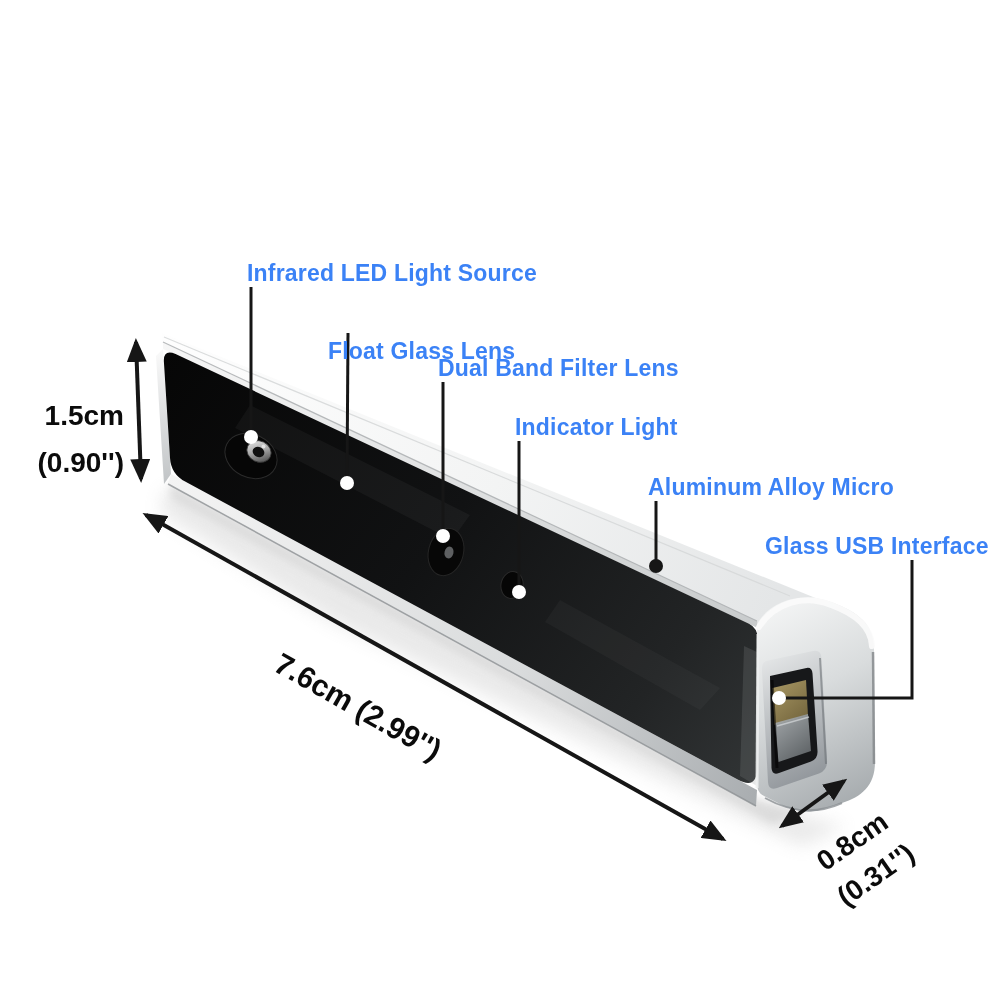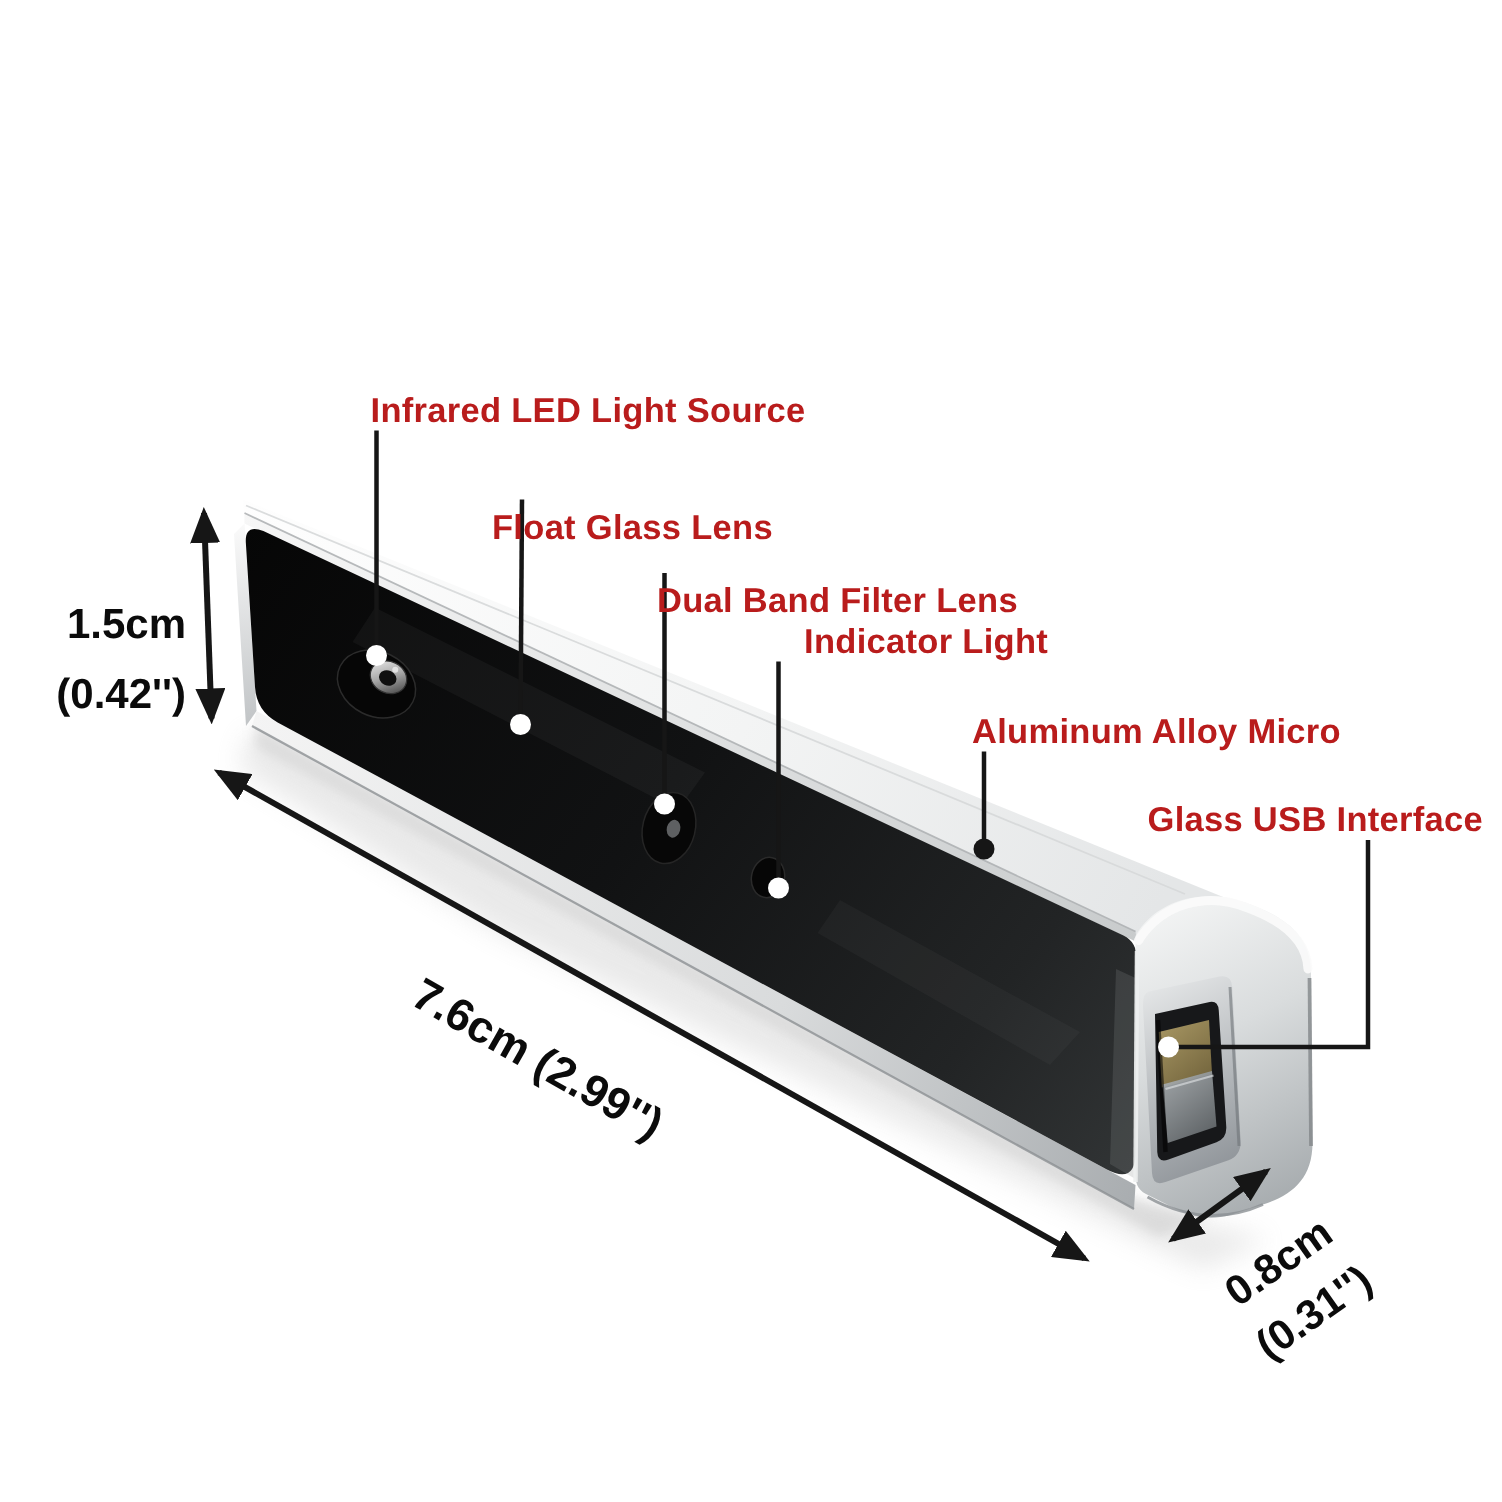--- a/index.html
+++ b/index.html
@@ -3,33 +3,33 @@
 <meta charset="utf-8">
 <style>
   html,body{margin:0;padding:0;background:#ffffff;}
   #canvas{
     position:relative;width:1001px;height:1001px;overflow:hidden;
     background:#ffffff;
     font-family:"Liberation Sans", sans-serif;
   }
   #canvas svg{position:absolute;left:0;top:0;}
   .callout{
-    position:absolute;font-weight:700;font-size:23px;color:#b91c1c;
+    position:absolute;font-weight:700;font-size:23px;color:#3b82f6;
     white-space:nowrap;letter-spacing:.2px;line-height:27px;
   }
   .dim{
     position:absolute;font-weight:700;color:#0b0b0b;white-space:nowrap;
   }
   .dim-height{left:0px;top:392px;width:124px;text-align:right;font-size:28px;line-height:47px;}
   .dim-length{left:358px;top:707px;font-size:30px;transform:translate(-50%,-50%) rotate(29.5deg);}
   .dim-depth{left:864px;top:858px;font-size:28px;line-height:41px;text-align:center;transform:translate(-50%,-50%) rotate(-35deg);}
   .c-infrared{left:247px;top:260px;}
   .c-float{left:328px;top:306px;margin-top:32px;}
-  .c-dualband{left:438px;top:355px;margin-top:32px;}
-  .c-indicator{left:536px;top:414px;}
+  .c-dualband{left:438px;top:355px;}
+  .c-indicator{left:515px;top:414px;}
   .c-aluminum{left:648px;top:474px;}
   .c-usb{left:765px;top:533px;}
 </style>
 </head>
 <body>
 
 <div id="canvas">
 
   <svg width="1001" height="1001" viewBox="0 0 1001 1001">
     <defs>
@@ -175,21 +175,21 @@
 
   <div class="callout c-infrared">Infrared LED Light Source</div>
   <div class="callout c-float">Float Glass Lens</div>
   <div class="callout c-dualband">Dual Band Filter Lens</div>
   <div class="callout c-indicator">Indicator Light</div>
   <div class="callout c-aluminum">Aluminum Alloy Micro</div>
   <div class="callout c-usb">Glass USB Interface</div>
 
   <div class="dim dim-height">
     <div>1.5cm</div>
-    <div>(0.42'')</div>
+    <div>(0.90'')</div>
   </div>
   <div class="dim dim-length">7.6cm (2.99'')</div>
   <div class="dim dim-depth">
     <div>0.8cm</div>
     <div>(0.31'')</div>
   </div>
 
 </div>
 
 </body></html>

